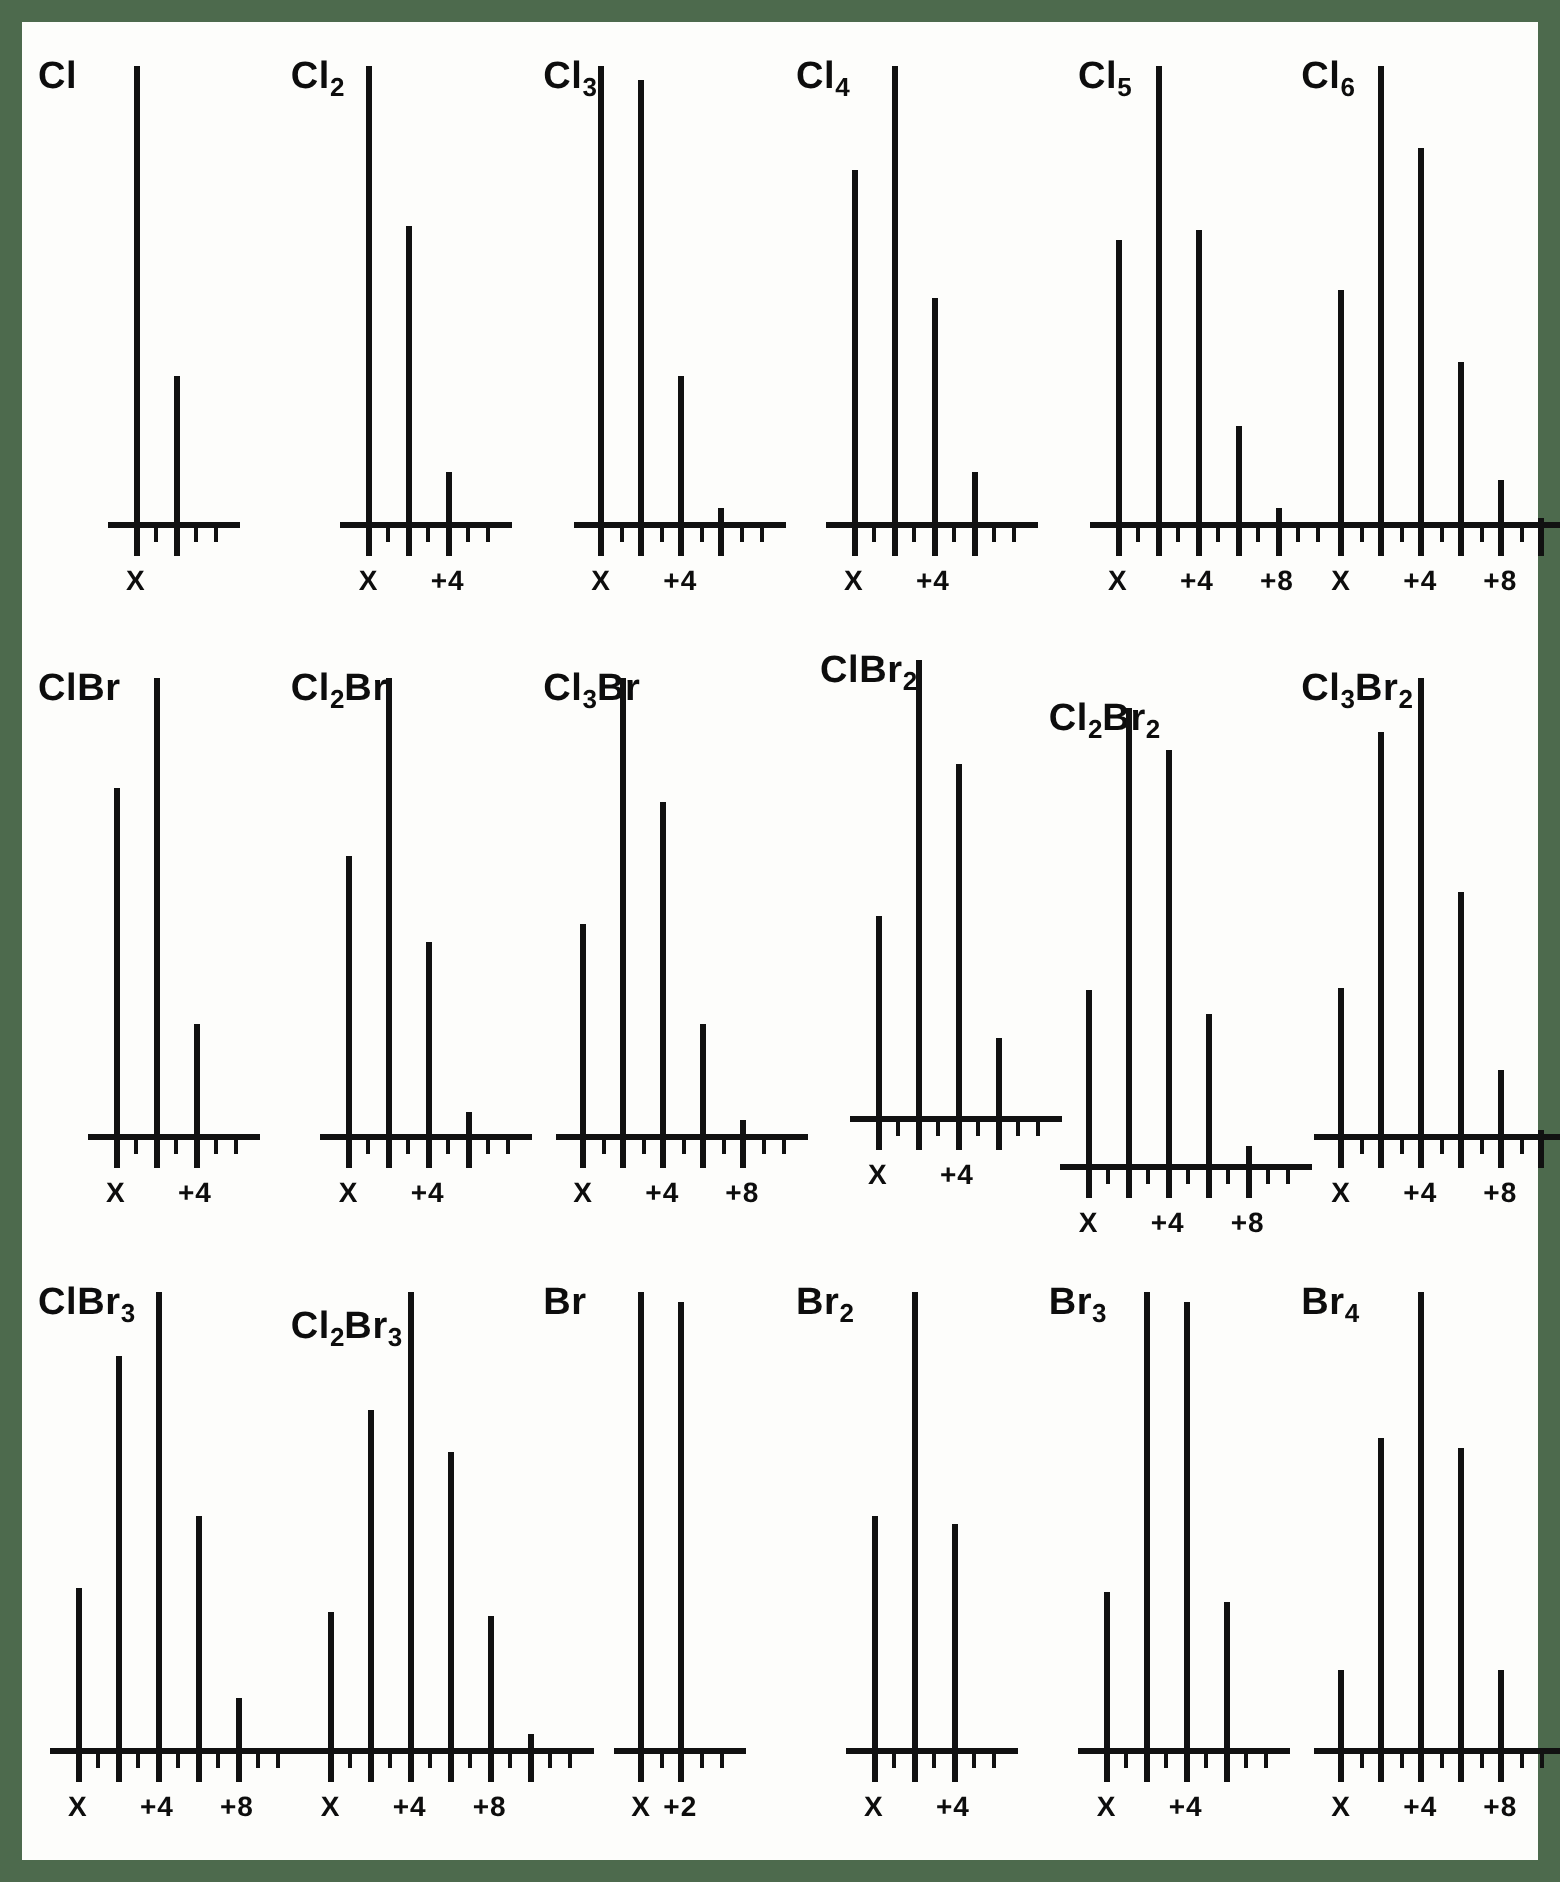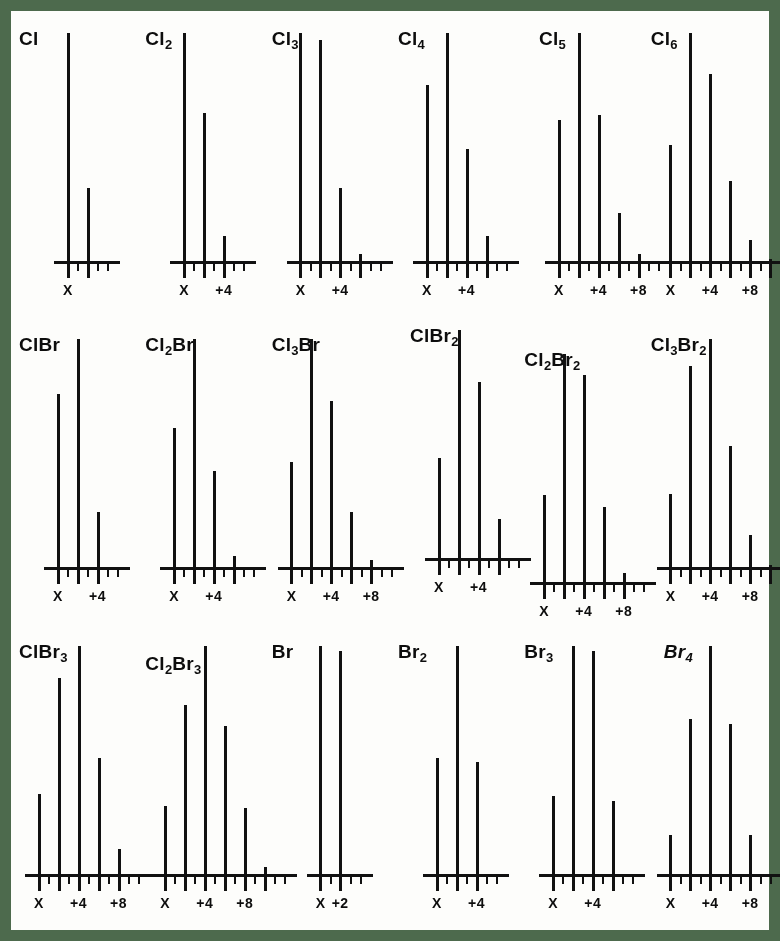--- a/index.html
+++ b/index.html
@@ -449,21 +449,21 @@
           <div class="drop" style="left: 32.5px; top: 253px;"></div>
           <div class="peak" style="left: 52.5px; top: 27px; height: 223px;"></div>
           <div class="drop" style="left: 52.5px; top: 253px;"></div>
           <div class="peak" style="left: 72.5px; top: 177px; height: 73px;"></div>
           <div class="drop" style="left: 72.5px; top: 253px;"></div>
           <div class="axis-caption" style="left: 9px; top: 272px;">X</div>
           <div class="axis-caption" style="left: 45px; top: 272px;">+4</div>
         </div>
       </div>
       <div class="panel" style="left: 631.667px; top: 612.667px; width: 126.333px; height: 306.333px;">
-        <div class="panel-label" style="left: 21px; top: 18px; font-style: italic;">Br<sub>4</sub></div>
+        <div class="panel-label" style="left: 8px; top: 18px;">Br<sub>4</sub></div>
         <div class="plot" style="left: 14px; top: 0px; width: 126px; height: 306.333px;">
           <div class="axis-line" style="left: 0px; top: 250px; width: 126px;"></div>
           <div class="tick minor" style="left: 23px; top: 253px;"></div>
           <div class="tick minor" style="left: 43px; top: 253px;"></div>
           <div class="tick minor" style="left: 63px; top: 253px;"></div>
           <div class="tick minor" style="left: 83px; top: 253px;"></div>
           <div class="tick minor" style="left: 103px; top: 253px;"></div>
           <div class="tick minor" style="left: 113px; top: 253px;"></div>
           <div class="peak" style="left: 12.5px; top: 211px; height: 39px;"></div>
           <div class="drop" style="left: 12.5px; top: 253px;"></div>

